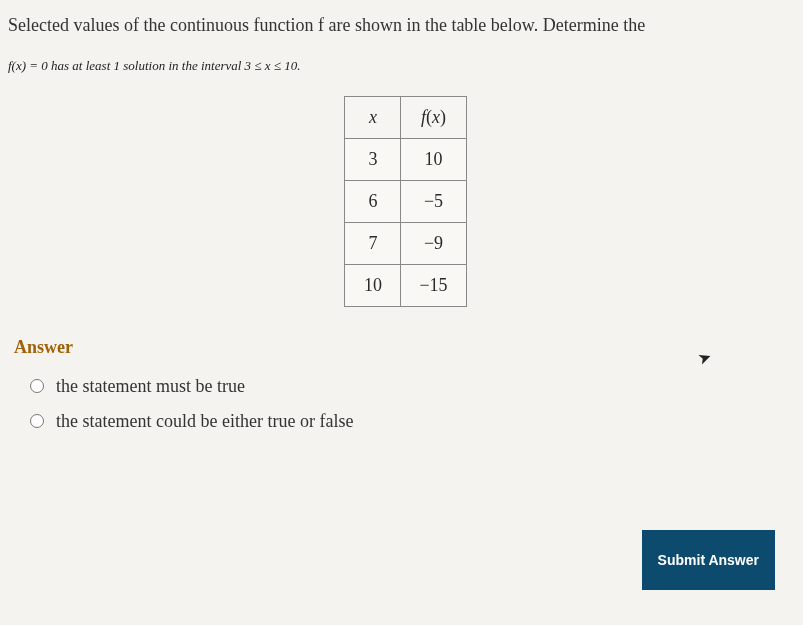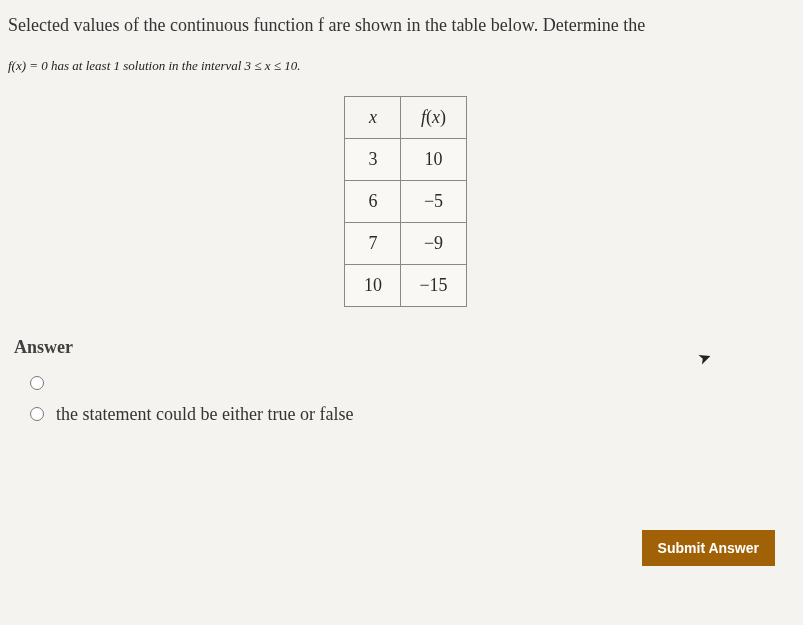--- a/index.html
+++ b/index.html
@@ -45,21 +45,21 @@
       font-weight: normal;
       font-style: italic;
       background: #f7f5f1;
     }
     th.fx { font-style: normal; }
     th.fx .math-i { font-style: italic; }
     .answer-heading {
       font-size: 18px;
       font-weight: bold;
       margin: 26px 0 18px 6px;
-      color: #404040;
+      color: #a16207;
     }
     .options { margin-left: 22px; }
     .option {
       display: flex;
       align-items: center;
       gap: 12px;
       font-size: 18px;
       margin-bottom: 14px;
       color: #333;
       cursor: pointer;
@@ -69,26 +69,26 @@
       height: 14px;
       border: 1.5px solid #777;
       border-radius: 50%;
       flex-shrink: 0;
       background: #fff;
     }
     .submit-btn {
       position: absolute;
       right: 28px;
       top: 530px;
-      background: #a16207;
+      background: #0c4a6e;
       color: #fff;
       font-family: Arial, sans-serif;
       font-size: 14px;
       font-weight: bold;
-      padding: 10px 16px;
+      padding: 22px 16px;
       border: none;
       cursor: pointer;
     }
     .cursor-arrow {
       position: absolute;
       right: 92px;
       top: 348px;
       font-size: 16px;
       color: #222;
       transform: rotate(-20deg);
@@ -134,20 +134,21 @@
       </tr>
     </tbody>
   </table>
 </div>
 
 <div class="answer-heading">Answer</div>
 
 <div class="options">
   <div class="option">
     <span class="radio"></span>
+    <span>the statement must be true</span>
   </div>
   <div class="option">
     <span class="radio"></span>
     <span>the statement could be either true or false</span>
   </div>
 </div>
 
 <button class="submit-btn">Submit Answer</button>
 
 <div class="cursor-arrow">➤</div>

